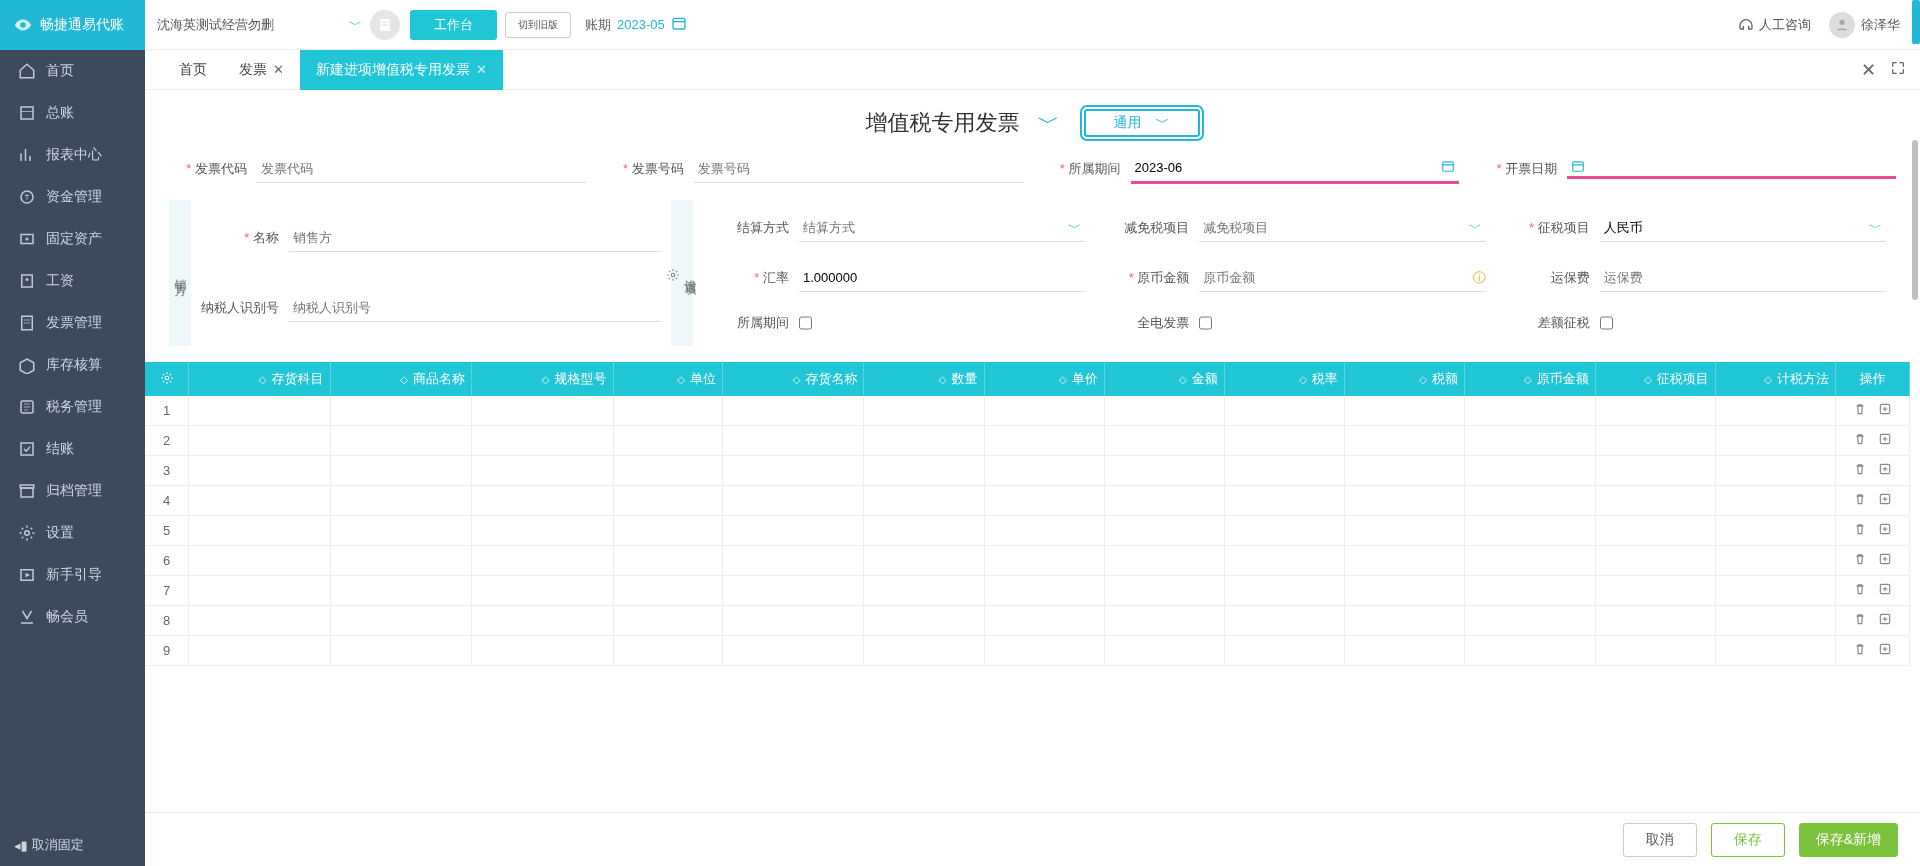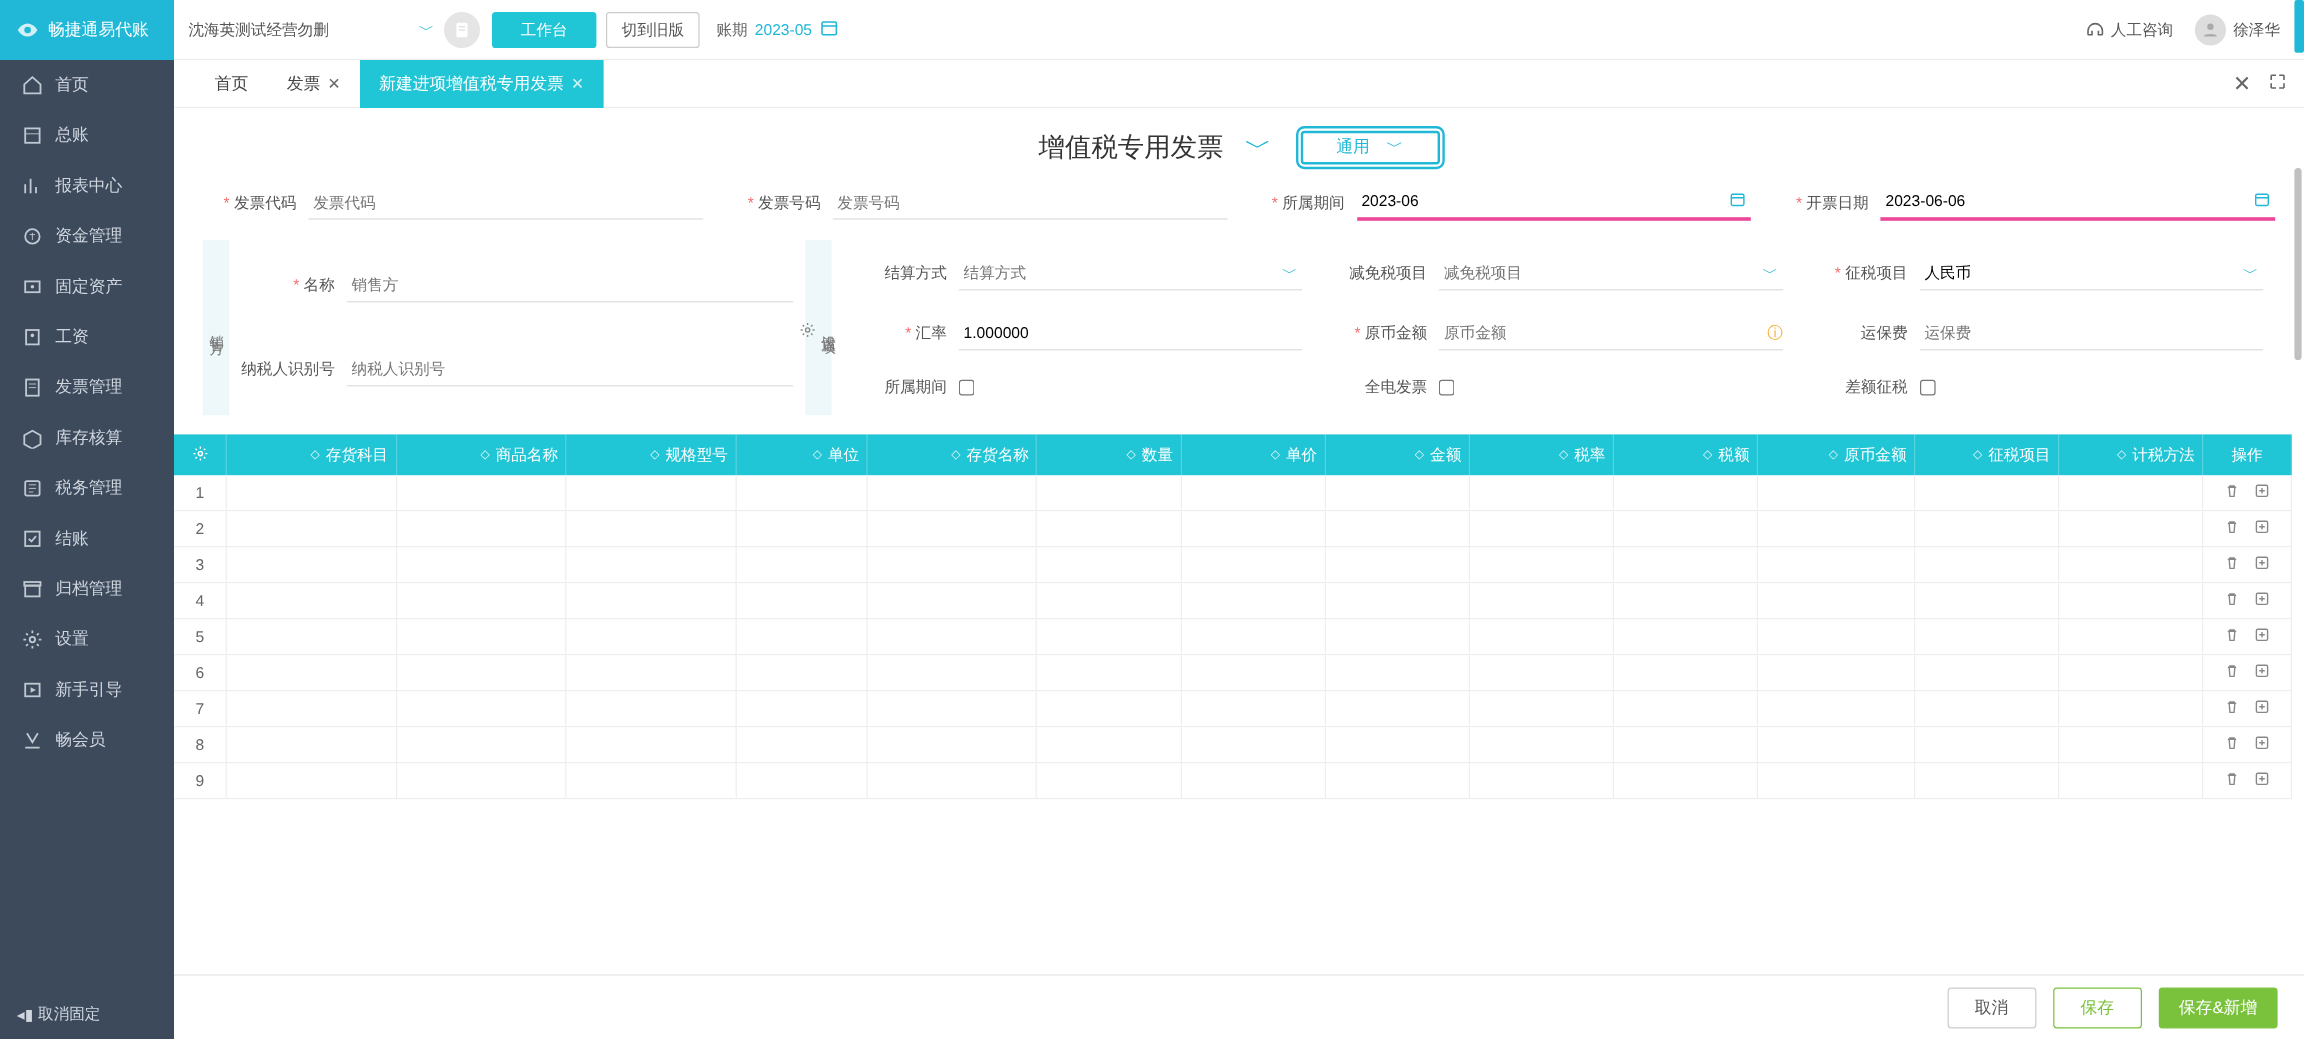--- a/index.html
+++ b/index.html
@@ -5,21 +5,21 @@
 * { margin: 0; padding: 0; box-sizing: border-box; font-family: "Microsoft YaHei", Arial, sans-serif; }
 body { background: #fff; font-size: 13px; color: #333; overflow: hidden; }
 .app { display: flex; flex-direction: column; height: 100vh; }
 
 .topbar { display: flex; align-items: center; height: 50px; background: #fff; border-bottom: 1px solid #eee; position: relative; }
 .logo { width: 145px; height: 50px; background: #20b8d6; display: flex; align-items: center; padding-left: 12px; color: #fff; font-size: 14px; }
 .logo-icon { width: 22px; height: 22px; margin-right: 6px; }
 .client-select { margin-left: 12px; min-width: 205px; color: #555; display: flex; align-items: center; justify-content: space-between; cursor: pointer; padding: 4px 0; }
 .note-icon { width: 30px; height: 30px; border-radius: 50%; background: #e5e5e5; display: flex; align-items: center; justify-content: center; margin-left: 8px; color: #fff; cursor: pointer; }
 .btn-primary { background: #20c5d6; color: #fff; border: none; border-radius: 3px; padding: 6px 24px; margin-left: 10px; cursor: pointer; font-size: 13px; }
-.btn-outline { border: 1px solid #ccc; background: #fff; color: #555; border-radius: 3px; padding: 5px 12px; margin-left: 8px; cursor: pointer; font-size: 13px; }
+.btn-outline { border: 1px solid #ccc; background: #fff; color: #555; border-radius: 3px; padding: 5px 12px; margin-left: 8px; cursor: pointer; font-size: 10px; }
 .period-label { margin-left: 14px; color: #666; }
 .period-val { margin-left: 6px; color: #20b8d6; font-weight: 500; }
 .calendar-icon { color: #20b8d6; margin-left: 6px; cursor: pointer; }
 .topbar-right { margin-left: auto; display: flex; align-items: center; gap: 18px; padding-right: 20px; }
 .support { display: flex; align-items: center; gap: 5px; color: #555; cursor: pointer; }
 .user { display: flex; align-items: center; gap: 6px; color: #555; cursor: pointer; }
 .avatar { width: 26px; height: 26px; border-radius: 50%; background: #ddd; display: flex; align-items: center; justify-content: center; }
 
 .body { display: flex; flex: 1; min-height: 0; }
 .sidebar { width: 145px; background: #3d4a5c; color: #cfd6de; display: flex; flex-direction: column; font-size: 14px; }
@@ -335,21 +335,20 @@
               <input value="2023-06" style="">
               <span class="cal-i"><svg width="14" height="14" viewBox="0 0 24 24">
                     <rect x="3" y="5" width="18" height="16" rx="2" fill="none" stroke="#20b8d6" stroke-width="2"></rect>
                     <line x1="3" y1="10" x2="21" y2="10" stroke="#20b8d6" stroke-width="2"></line>
                   </svg></span>
             </div>
           </div>
           <div class="ff">
             <label class="req">开票日期</label>
             <div class="date-wrap">
-              <input value="2023-06-06" style="">
               <span class="cal-i"><svg width="14" height="14" viewBox="0 0 24 24">
                     <rect x="3" y="5" width="18" height="16" rx="2" fill="none" stroke="#20b8d6" stroke-width="2"></rect>
                     <line x1="3" y1="10" x2="21" y2="10" stroke="#20b8d6" stroke-width="2"></line>
                   </svg></span>
             </div>
           </div>
         </div>
 
         <div class="panel-row">
           <div class="vcol">

